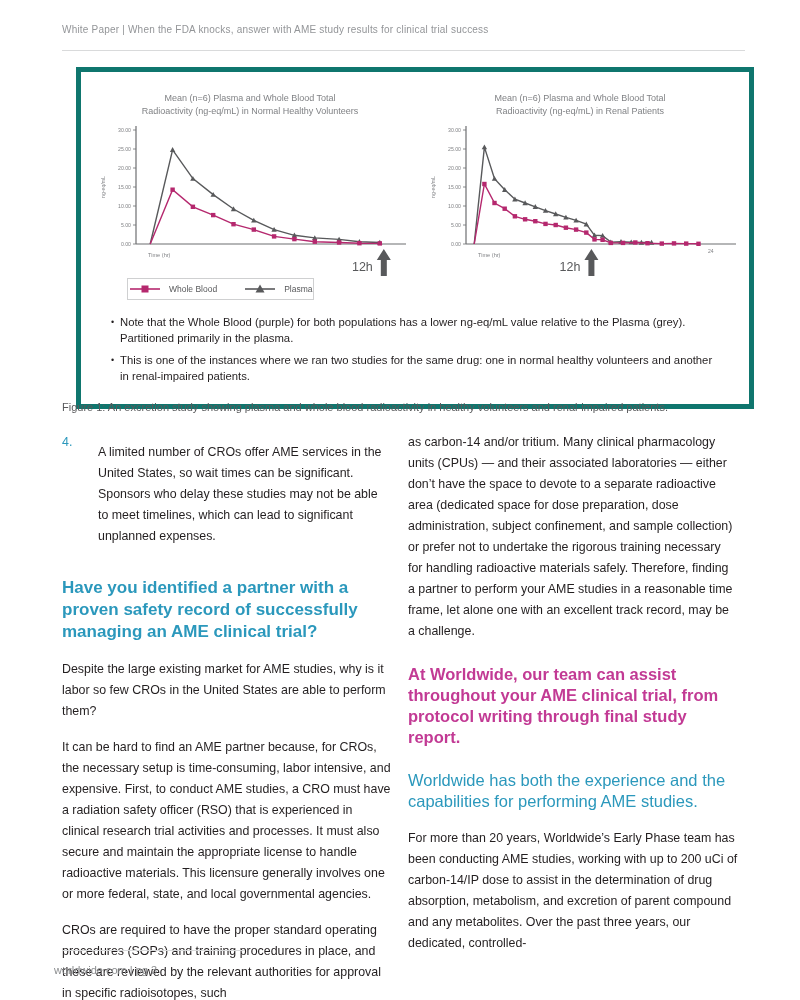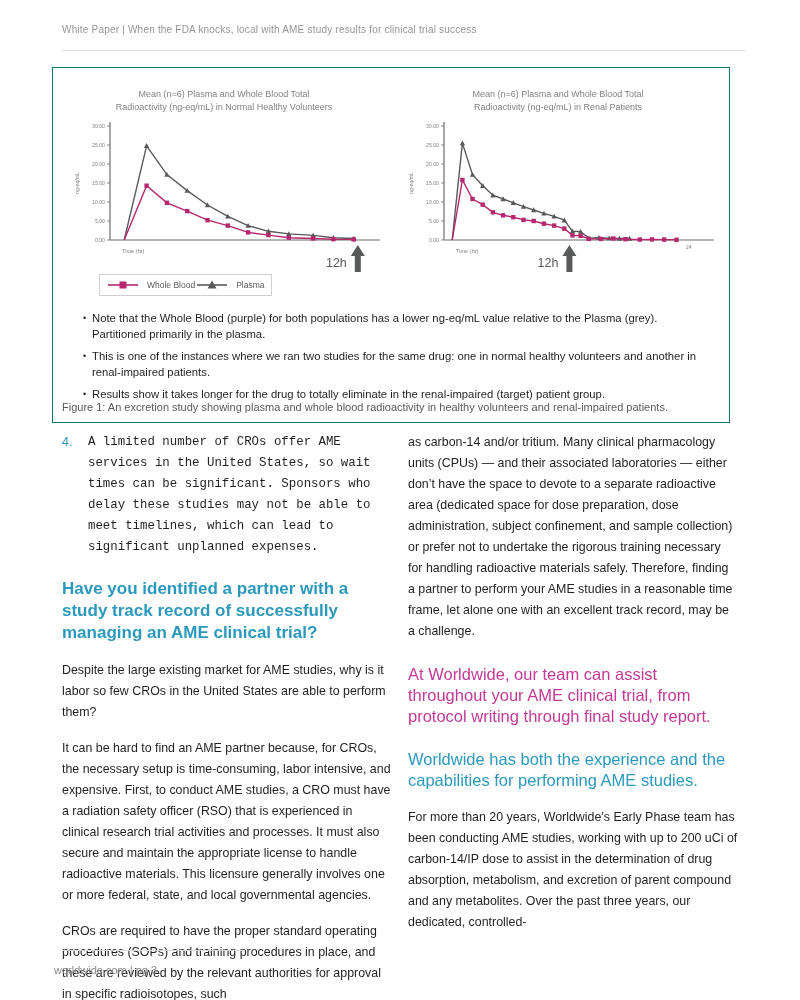--- a/index.html
+++ b/index.html
@@ -2,52 +2,52 @@
 <html><head>
 <meta charset="utf-8">
 <style>
   html,body{margin:0;padding:0;background:#ffffff;}
   .page{position:relative;width:800px;height:1000px;background:#ffffff;overflow:hidden;
         font-family:"Liberation Sans",sans-serif;color:#231f20;}
   
   .header{position:absolute;top:24px;left:62px;right:55px;font-size:10px;color:#939598;letter-spacing:.2px;}
   .header-rule{position:absolute;top:50px;left:62px;width:683px;border-top:1px solid #d9dadb;}
   
-  .figure-box{position:absolute;top:67px;left:52px;width:678px;border:1px solid #0f766e;background:#fff;box-sizing:border-box;}
+  .figure-box{position:absolute;top:67px;left:76px;width:678px;border:5px solid #0f766e;background:#fff;box-sizing:border-box;}
   .charts-row{display:flex;padding:20px 4px 0 4px;}
   .chart{flex:1;min-width:0;}
   .chart-title{text-align:center;font-size:9px;line-height:1.45;color:#808285;margin:0 10px 4px 10px;}
   .chart svg{display:block;margin:0 auto;}
-  .legend{display:inline-flex;align-items:center;border:1px solid #cfd0d1;padding:5px 6px;margin:-6px 0 8px 46px;}
+  .legend{display:inline-flex;align-items:center;gap:26px;border:1px solid #cfd0d1;padding:5px 0;margin:-6px 0 8px 46px;}
   .legend-item{display:flex;align-items:center;gap:7px;font-size:8.5px;color:#58595b;}
   
   .bullets{padding:6px 28px 14px 30px;}
   .bullet{position:relative;padding-left:9px;font-size:11.3px;line-height:1.42;margin-bottom:6px;color:#231f20;}
   .bullet::before{content:"\2022";position:absolute;left:0;top:0;font-size:9px;line-height:1.8;}
   .figure-caption{position:absolute;top:401px;left:62px;right:63px;font-size:11px;color:#58595b;}
   
   .columns{position:absolute;top:432px;left:62px;width:676px;display:flex;gap:16px;}
   .col{width:330px;}
   .body-text{font-size:12.4px;line-height:21px;margin:0 0 15px 0;color:#231f20;}
   .numbered{display:flex;margin:0 0 15px 0;}
   .num{width:26px;flex:none;font-size:12.4px;line-height:21px;color:#2b98bc;}
-  .numbered .body-text{margin:0;font-family:Liberation Mono, monospace;}
+  .numbered .body-text{margin:10px;}
   .h-teal{font-size:17px;line-height:22px;font-weight:bold;color:#2b98bc;margin:20px 0 16px 0;}
-  .h-magenta{font-size:16.5px;line-height:21px;font-weight:normal;color:#c23a94;margin:22px 0 16px 0;}
+  .h-magenta{font-size:16.5px;line-height:21px;font-weight:bold;color:#c23a94;margin:22px 0 16px 0;}
   .h-teal2{font-size:16.5px;line-height:21px;font-weight:normal;color:#2b98bc;margin:22px 0 16px 0;}
   
   .footer-rule{position:absolute;left:62px;bottom:49px;width:183px;border-top:1px solid #d9dadb;}
   .footer{position:absolute;left:54px;bottom:24px;font-size:11px;color:#8a8c8e;}
 </style>
 </head>
 <body>
 
 <div class="page">
 
-  <div class="header">White Paper  |  When the FDA knocks, local with AME study results for clinical trial success</div>
+  <div class="header">White Paper  |  When the FDA knocks, answer with AME study results for clinical trial success</div>
   <div class="header-rule"></div>
 
   <div class="figure-box">
     <div class="charts-row">
       <div class="chart">
         <div class="chart-title">
           <div>Mean (n=6) Plasma and Whole Blood Total</div>
           <div>Radioactivity (ng-eq/mL) in Normal Healthy Volunteers</div>
         </div>
         <svg id="chart0" width="320" height="158" viewBox="0 0 320 158">
@@ -182,33 +182,32 @@
           <line x1="2" y1="5" x2="32" y2="5" stroke="#58595b" stroke-width="1.6"></line>
           <path d="M 17 0.5 L 21.5 8.5 L 12.5 8.5 Z" fill="#58595b"></path>
         </svg>
         <span>Plasma</span>
       </div>
     </div>
 
     <div class="bullets">
       <div class="bullet">Note that the Whole Blood (purple) for both populations has a lower ng-eq/mL value relative to the Plasma (grey). Partitioned primarily in the plasma.</div>
       <div class="bullet">This is one of the instances where we ran two studies for the same drug: one in normal healthy volunteers and another in renal-impaired patients.</div>
-      <div class="bullet">Results show it takes longer for the drug to totally eliminate in the renal-impaired (target) patient group.</div>
     </div>
   </div>
 
   <div class="figure-caption">Figure 1: An excretion study showing plasma and whole blood radioactivity in healthy volunteers and renal-impaired patients.</div>
 
   <div class="columns">
     <div class="col">
       <div class="numbered">
         <div class="num">4.</div>
         <p class="body-text">A limited number of CROs offer AME services in the United States, so wait times can be significant. Sponsors who delay these studies may not be able to meet timelines, which can lead to significant unplanned expenses.</p>
       </div>
-      <div class="h-teal">Have you identified a partner with a study track record of successfully managing an AME clinical trial?</div>
+      <div class="h-teal">Have you identified a partner with a proven safety record of successfully managing an AME clinical trial?</div>
       <p class="body-text">Despite the large existing market for AME studies, why is it labor so few CROs in the United States are able to perform them?</p>
       <p class="body-text">It can be hard to find an AME partner because, for CROs, the necessary setup is time-consuming, labor intensive, and expensive. First, to conduct AME studies, a CRO must have a radiation safety officer (RSO) that is experienced in clinical research trial activities and processes. It must also secure and maintain the appropriate license to handle radioactive materials. This licensure generally involves one or more federal, state, and local governmental agencies.</p>
       <p class="body-text">CROs are required to have the proper standard operating procedures (SOPs) and training procedures in place, and these are reviewed by the relevant authorities for approval in specific radioisotopes, such</p>
     </div>
     <div class="col">
       <p class="body-text">as carbon-14 and/or tritium. Many clinical pharmacology units (CPUs) — and their associated laboratories — either don’t have the space to devote to a separate radioactive area (dedicated space for dose preparation, dose administration, subject confinement, and sample collection) or prefer not to undertake the rigorous training necessary for handling radioactive materials safely. Therefore, finding a partner to perform your AME studies in a reasonable time frame, let alone one with an excellent track record, may be a challenge.</p>
       <div class="h-magenta">At Worldwide, our team can assist throughout your AME clinical trial, from protocol writing through final study report.</div>
       <div class="h-teal2">Worldwide has both the experience and the capabilities for performing AME studies.</div>
       <p class="body-text">For more than 20 years, Worldwide’s Early Phase team has been conducting AME studies, working with up to 200 uCi of carbon-14/IP dose to assist in the determination of drug absorption, metabolism, and excretion of parent compound and any metabolites. Over the past three years, our dedicated, controlled-</p>
     </div>

